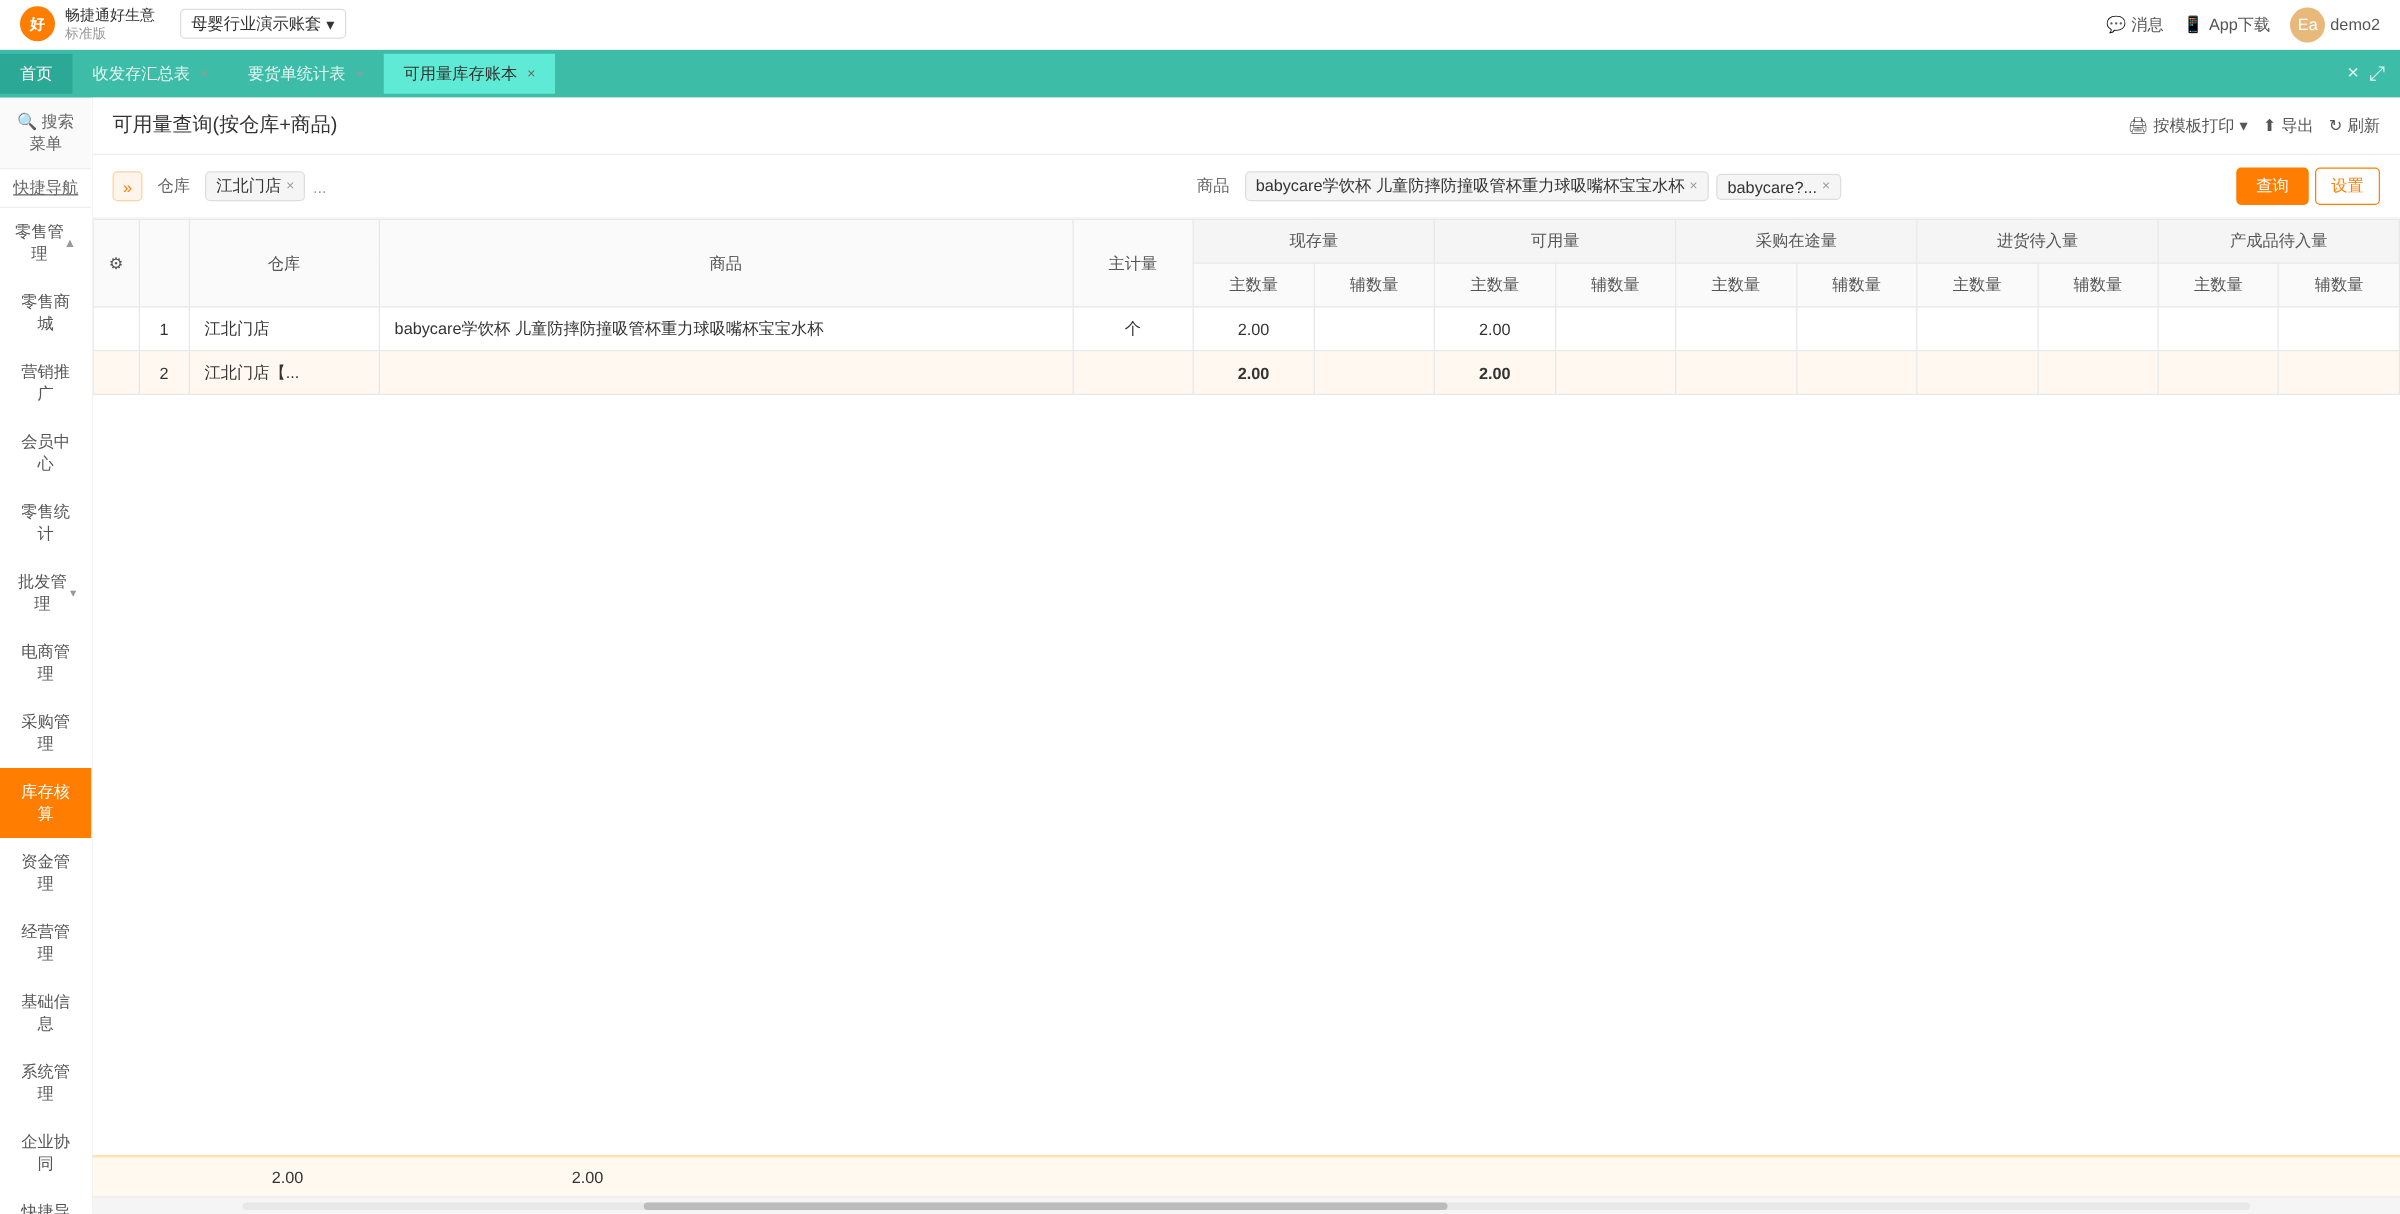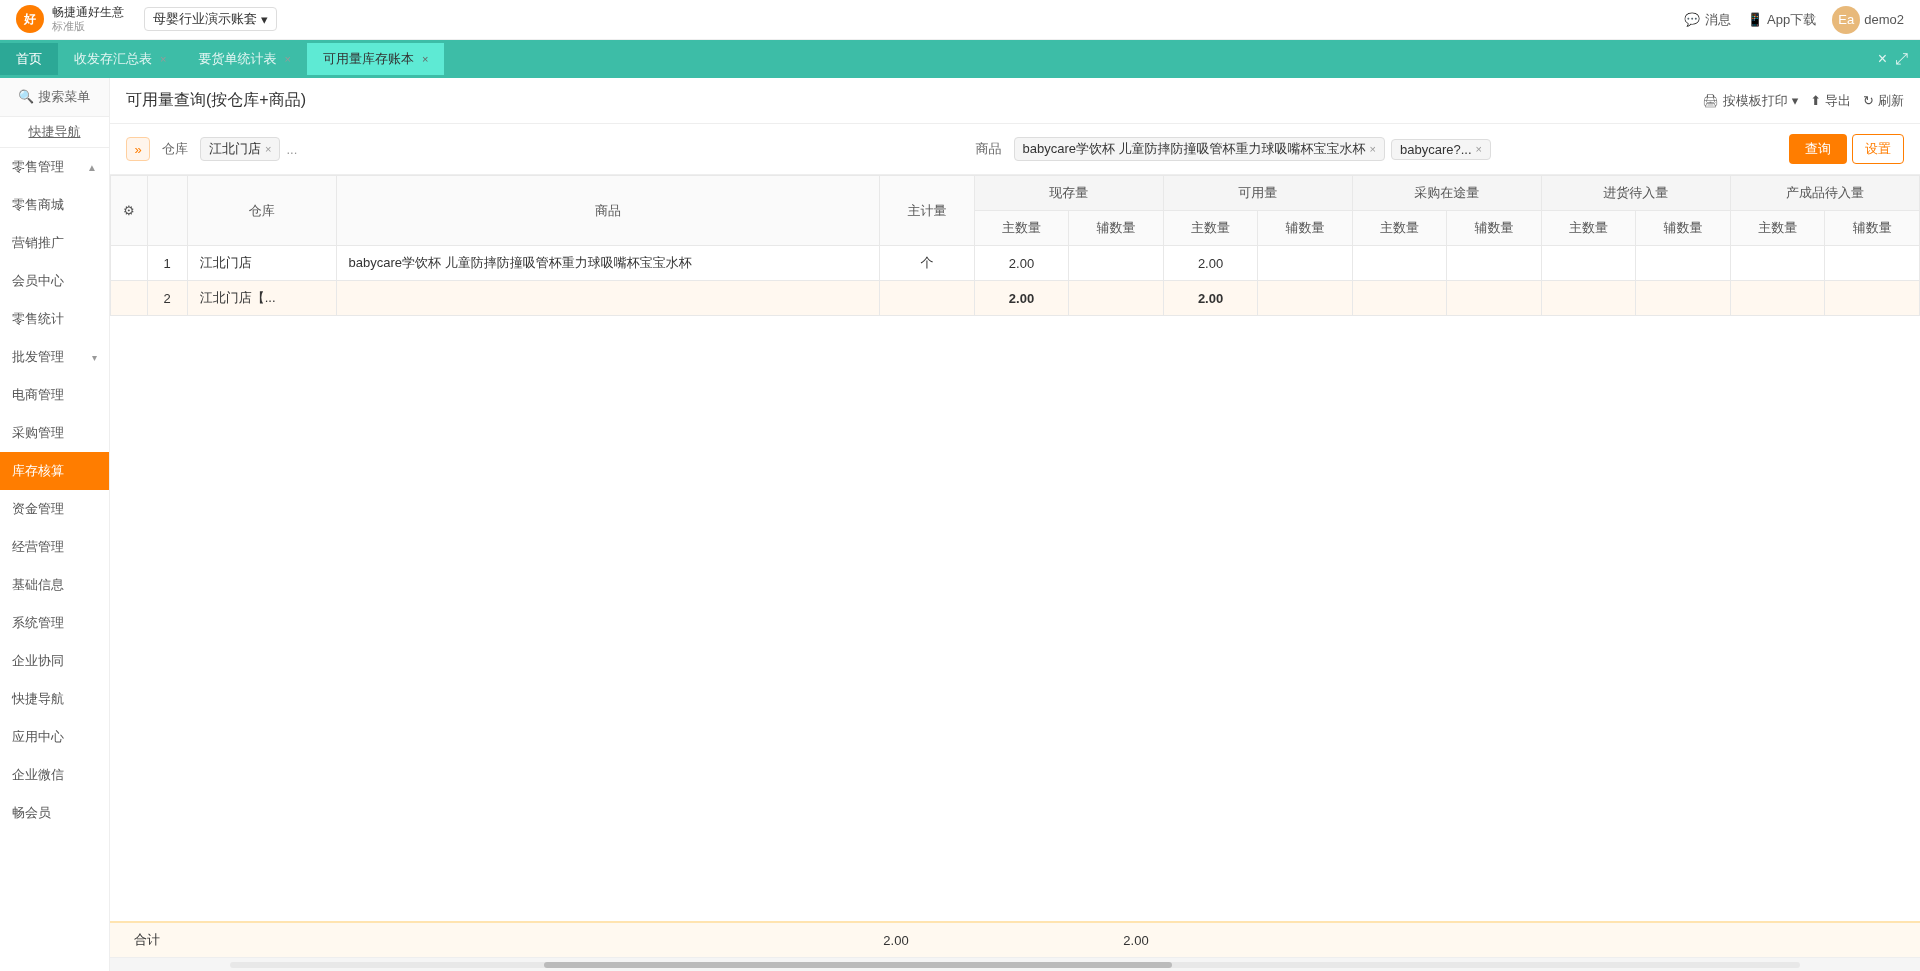--- a/index.html
+++ b/index.html
@@ -51,21 +51,21 @@
     .nav-tab.active .close-x { color: #666; }
     .nav-spacer { flex: 1; }
     .nav-actions { display: flex; align-items: center; padding: 0 12px; gap: 8px; }
     .nav-actions span { color: rgba(255,255,255,0.85); font-size: 16px; cursor: pointer; }
 
     
     .main-layout { display: flex; flex: 1; overflow: hidden; }
 
     
     .sidebar {
-      width: 110px;
+      width: 74px;
       background: #fff;
       border-right: 1px solid #eee;
       display: flex;
       flex-direction: column;
       overflow-y: auto;
       flex-shrink: 0;
     }
     .sidebar-search { padding: 10px 8px; font-size: 12px; color: #666; cursor: pointer; text-align: center; background: #fafafa; border-bottom: 1px solid #eee; }
     .sidebar-nav { padding: 6px 0; font-size: 12px; color: #666; cursor: pointer; text-align: center; border-bottom: 1px solid #eee; text-decoration: underline; }
     .sidebar-item {
@@ -406,21 +406,20 @@
             <td></td>
             <td></td>
             <td></td>
             <td></td>
           </tr>
         </tbody>
       </table>
     </div>
 
     <div class="footer-total">
-      <div class="total-label">合计</div>
       <div style="display:flex; gap: 0; margin-left: 80px;">
         <div class="total-value">2.00</div>
         <div class="total-value"></div>
         <div class="total-value">2.00</div>
       </div>
     </div>
 
     <div class="scrollbar-area">
       <div class="scrollbar-track">
         <div class="scrollbar-thumb"></div>

